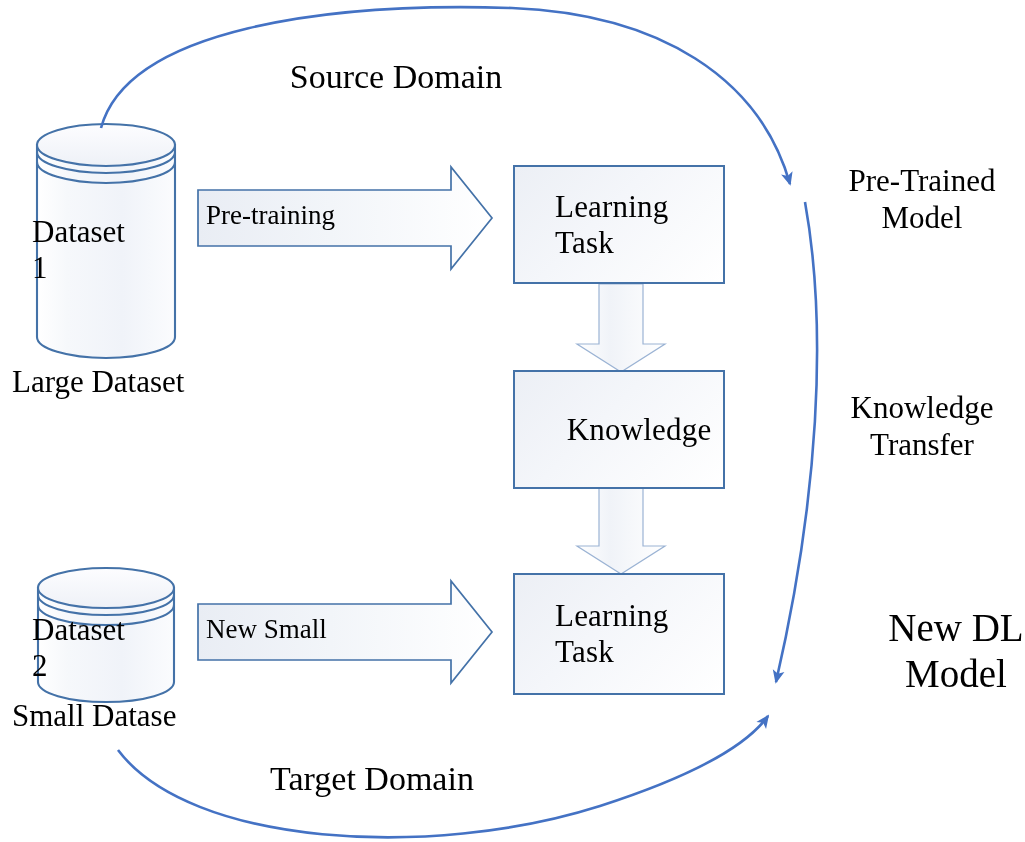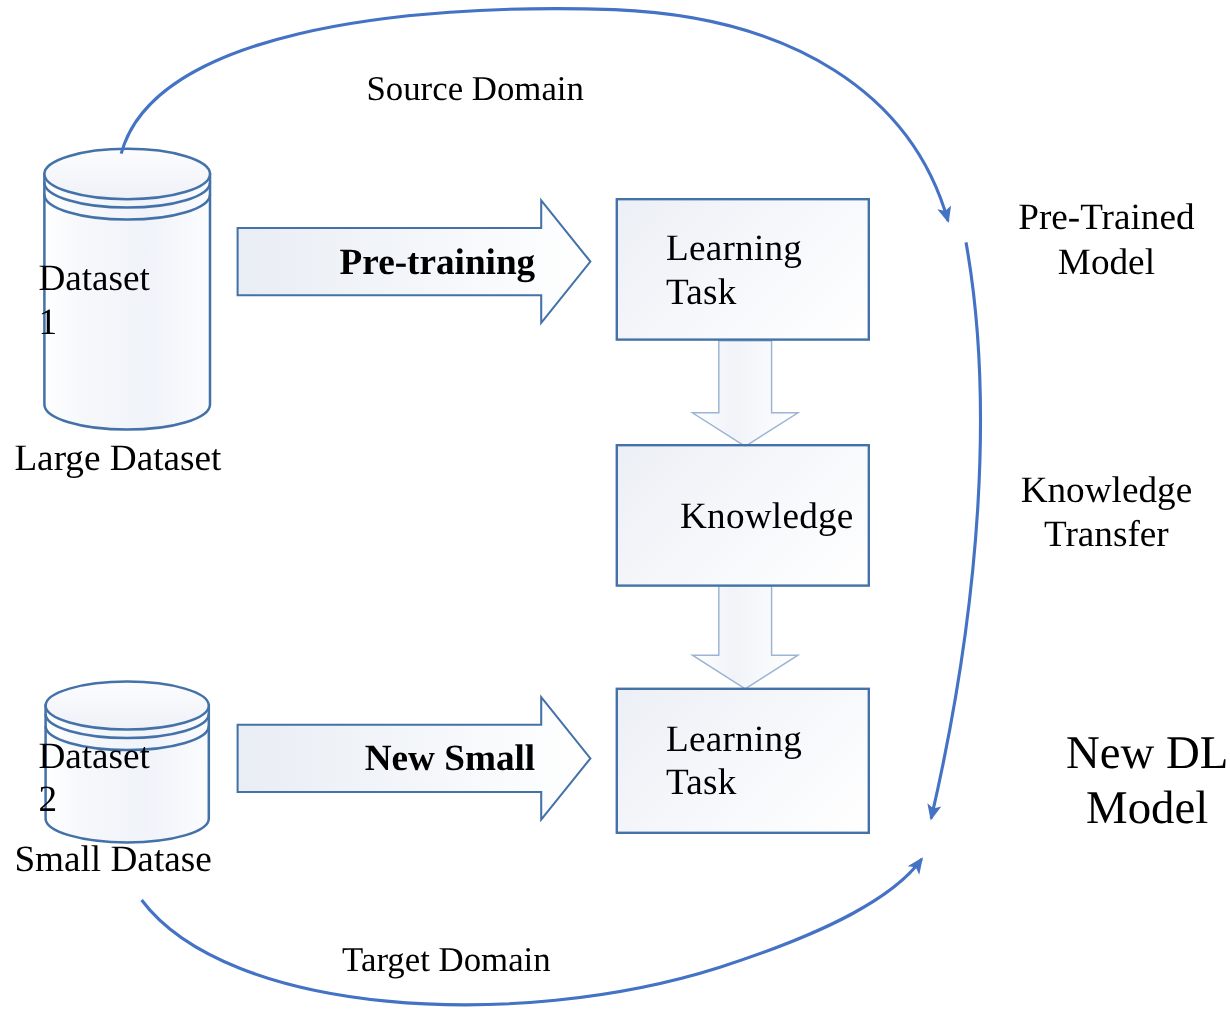--- a/index.html
+++ b/index.html
@@ -54,37 +54,36 @@
     font-size: 31px;
     text-align: center;
     line-height: 1.2;
     white-space: pre-line;
   }
   .caption.left { text-align: left; }
 
   
   .blockarrow-label {
     position: absolute;
-    font-size: 31px;
-    text-align: right;
+    font-size: 27px;
+    text-align: left;
     pointer-events: none;
-    font-weight: bold;
   }
 
   
   .cyl-label {
     position: absolute;
     font-size: 31px;
     line-height: 1.16;
     white-space: pre-line;
     pointer-events: none;
   }
   .curve-label {
     position: absolute;
-    font-size: 29px;
+    font-size: 34px;
     text-align: center;
     pointer-events: none;
   }
 </style>
 </head>
 <body>
 
 <div id="canvas">
 
   <svg class="svg-layer" viewBox="0 0 1025 842">
@@ -164,21 +163,21 @@
 
   <div class="cyl-label" style="left:32px; top:612px; width:148px;">Dataset
 2</div>
 
   <div class="caption left" style="left:12px; top:363px; width:240px;">Large Dataset</div>
 
   <div class="caption left" style="left:12px; top:697px; width:250px;">Small Datase</div>
 
   <div class="curve-label" style="left:216px; top:58px; width:360px;">Source Domain</div>
 
-  <div class="curve-label" style="left:192px; top:784px; width:360px;">Target Domain</div>
+  <div class="curve-label" style="left:192px; top:760px; width:360px;">Target Domain</div>
 
   <div class="node-label" style="left:822px; top:163px; width:200px; font-size:31px;text-align:center;">Pre-Trained
 Model</div>
 
   <div class="node-label" style="left:822px; top:390px; width:200px; font-size:31px;">Knowledge
 Transfer</div>
 
   <div class="node-label" style="left:856px; top:605px; width:200px; font-size:39px;">New DL
 Model</div>
 

